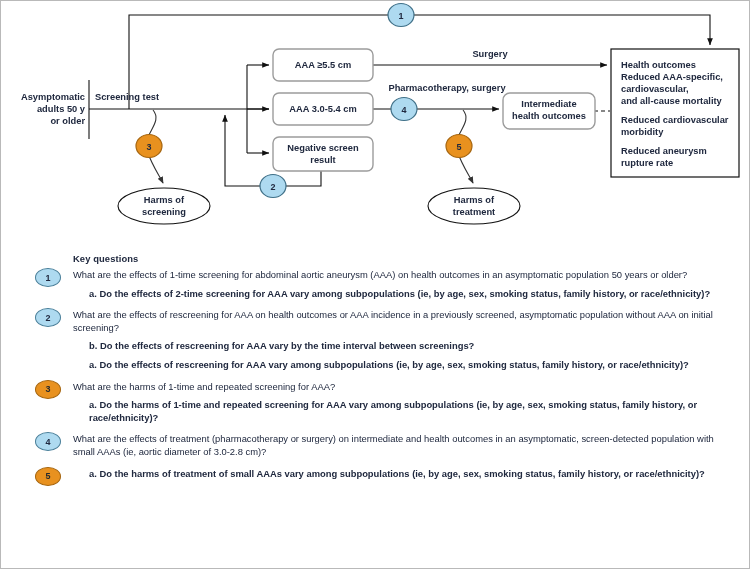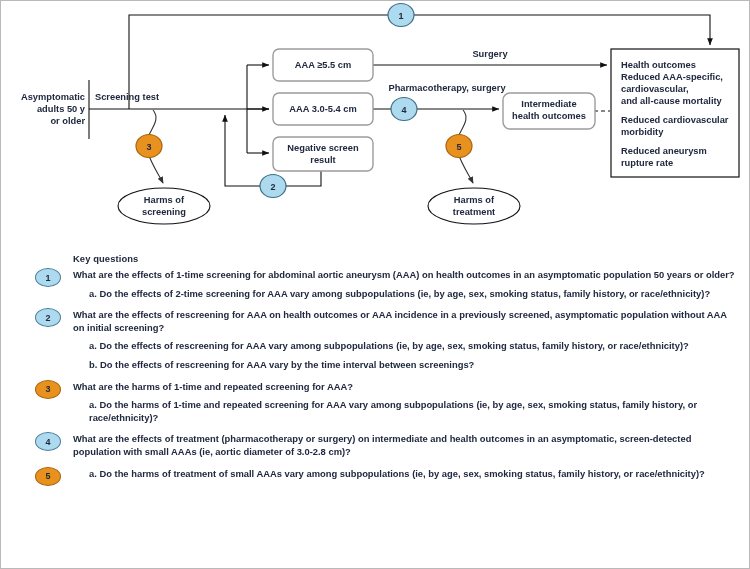--- a/index.html
+++ b/index.html
@@ -51,21 +51,21 @@
     border-radius:50%;
     display:flex;align-items:center;justify-content:center;
     font-size:9px;font-weight:bold;
     color:#20293f;
     box-sizing:border-box;
   }
   .kq-badge.blue{background:#aedaf0;border:1px solid #4a7f99;}
   .kq-badge.orange{background:#e8911f;border:1px solid #a5650f;color:#23292f;}
   .kq-main{
     font-size:9.4px;line-height:12.6px;
-    color:#20293f;margin:0 0 0 0;font-weight:bold;
+    color:#20293f;margin:0 0 0 0;font-weight:normal;
   }
   .kq-sub{
     font-size:9.4px;line-height:12.6px;
     color:#20293f;margin:6px 0 0 16px;font-weight:bold;
   }
 </style>
 </head>
 <body>
 
 <div id="page">
@@ -196,22 +196,22 @@
     <div class="kq-header">Key questions</div>
     <div id="kq-list">
         <div class="kq-item">
           <div class="kq-badge blue">1</div>
           <p class="kq-main">What are the effects of 1-time screening for abdominal aortic aneurysm (AAA) on health outcomes in an asymptomatic population 50 years or older?</p>
           <p class="kq-sub">a. Do the effects of 2-time screening for AAA vary among subpopulations (ie, by age, sex, smoking status, family history, or race/ethnicity)?</p>
         </div>
         <div class="kq-item">
           <div class="kq-badge blue">2</div>
           <p class="kq-main">What are the effects of rescreening for AAA on health outcomes or AAA incidence in a previously screened, asymptomatic population without AAA on initial screening?</p>
+          <p class="kq-sub">b. Do the effects of rescreening for AAA vary by the time interval between screenings?</p>
           <p class="kq-sub">a. Do the effects of rescreening for AAA vary among subpopulations (ie, by age, sex, smoking status, family history, or race/ethnicity)?</p>
-          <p class="kq-sub">b. Do the effects of rescreening for AAA vary by the time interval between screenings?</p>
         </div>
         <div class="kq-item">
           <div class="kq-badge orange">3</div>
           <p class="kq-main">What are the harms of 1-time and repeated screening for AAA?</p>
           <p class="kq-sub">a. Do the harms of 1-time and repeated screening for AAA vary among subpopulations (ie, by age, sex, smoking status, family history, or race/ethnicity)?</p>
         </div>
         <div class="kq-item">
           <div class="kq-badge blue">4</div>
           <p class="kq-main">What are the effects of treatment (pharmacotherapy or surgery) on intermediate and health outcomes in an asymptomatic, screen-detected population with small AAAs (ie, aortic diameter of 3.0-2.8 cm)?</p>
         </div>

